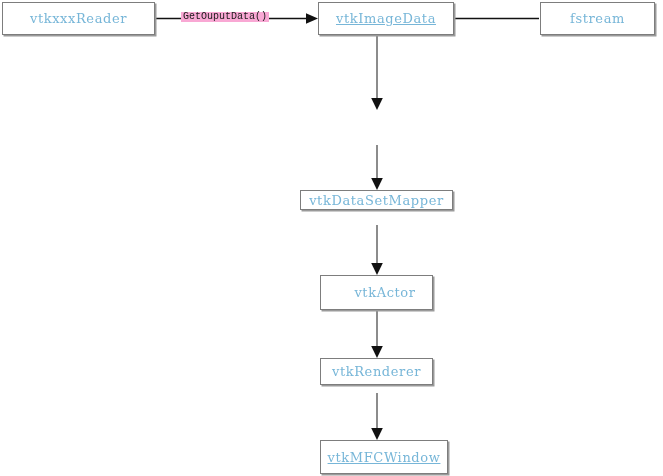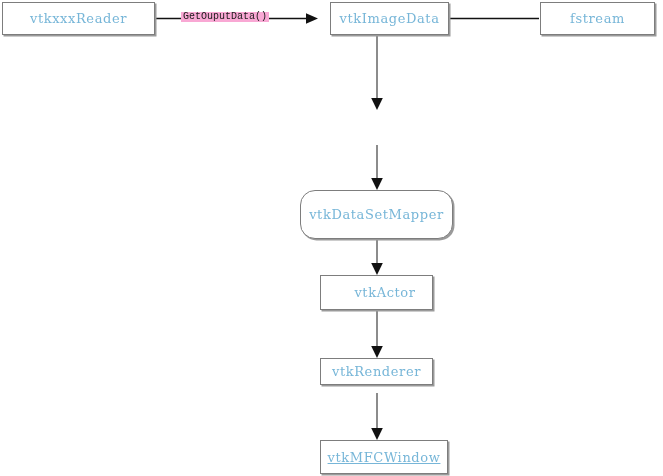--- a/index.html
+++ b/index.html
@@ -98,30 +98,30 @@
     <g>
       <line class="stem-v" x1="377" y1="393" x2="377" y2="433"></line>
       <polygon class="head-dark" points="377,440 371.2,428 382.8,428"></polygon>
     </g>
   </svg>
 
   <div class="node" style="left: 2px; top: 2px; width: 153px; height: 33px;">
     <span>vtkxxxReader</span>
   </div>
 
-  <div class="node" style="left: 330px; top: 2px; width: 119px; height: 33px;">
+  <div class="node" style="left: 318px; top: 2px; width: 136px; height: 33px; text-decoration: underline;">
     <span>vtkImageData</span>
   </div>
 
   <div class="node" style="left: 540px; top: 2px; width: 115px; height: 33px;">
     <span>fstream</span>
   </div>
 
 
-  <div class="node" style="left: 300px; top: 190px; width: 153px; height: 49px; border-radius: 15px;">
+  <div class="node" style="left: 300px; top: 190px; width: 153px; height: 20px;">
     <span>vtkDataSetMapper</span>
   </div>
 
   <div class="node" style="left: 320px; top: 275px; width: 113px; height: 35px; padding-left: 17px;">
     <span>vtkActor</span>
   </div>
 
   <div class="node" style="left: 320px; top: 358px; width: 113px; height: 27px;">
     <span>vtkRenderer</span>
   </div>

